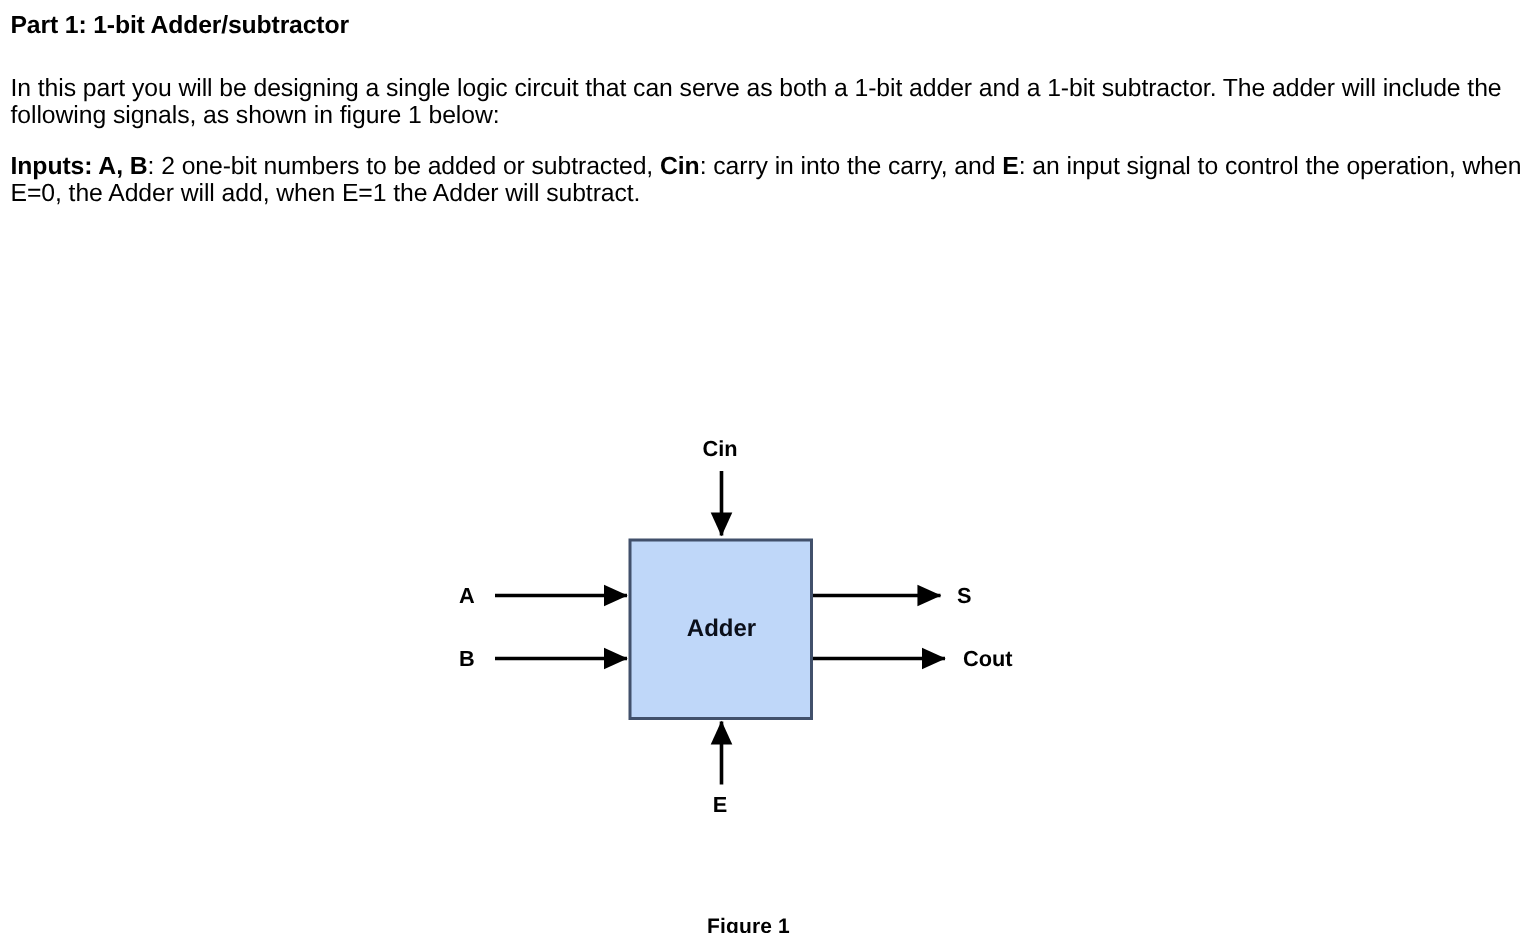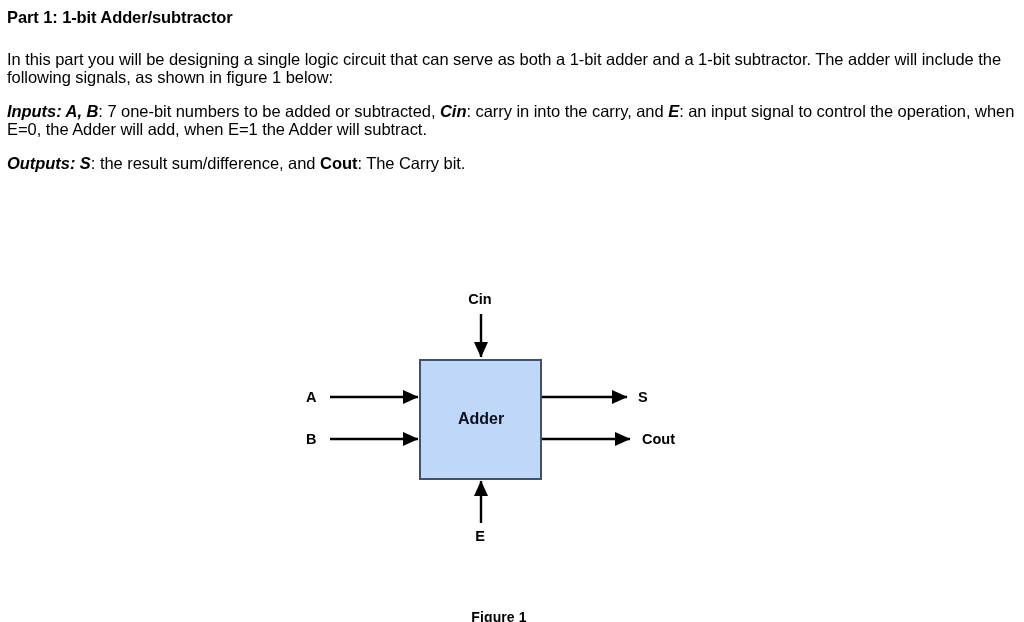--- a/index.html
+++ b/index.html
@@ -41,21 +41,21 @@
   }
 
   .para {
     font-size: 16.5px;
     line-height: 18px;
     margin: 0 0 16px 0;
     letter-spacing: -0.05px;
   }
   .para.tight { margin-bottom: 15px; }
 
-  .bi { font-weight: bold; font-style: italic; }
+  .bi { font-weight: bold; }
   .b  { font-weight: bold; }
 
   
   .figure {
     position: absolute;
     left: 0;
     top: 278px;
     width: 1024px;
     height: 330px;
   }
@@ -78,23 +78,22 @@
 <body>
 
 <div class="doc">
 
   <div class="text-block">
 
     <p class="heading">Part 1: 1-bit Adder/subtractor</p>
 
     <p class="para"><span>In this part you will be designing a single logic circuit that can serve as both a 1-bit adder and a 1-bit subtractor. The adder will include the following signals, as shown in figure 1 below:</span></p>
 
-    <p class="para"><span class="bi">Inputs: A, B</span><span>: 7 one-bit numbers to be added or subtracted, </span><span class="bi">Cin</span><span>: carry in into the carry, and </span><span class="bi">E</span><span>: an input signal to control the operation, when E=0, the Adder will add, when E=1 the Adder will subtract.</span></p>
+    <p class="para"><span class="bi">Inputs: A, B</span><span>: 2 one-bit numbers to be added or subtracted, </span><span class="bi">Cin</span><span>: carry in into the carry, and </span><span class="bi">E</span><span>: an input signal to control the operation, when E=0, the Adder will add, when E=1 the Adder will subtract.</span></p>
 
-    <p class="para tight"><span class="bi">Outputs: S</span><span>: the result sum/difference, and </span><span class="b">Cout</span><span>: The Carry bit.</span></p>
 
   </div>
 
   <div class="figure">
 
     <svg class="fig-svg" width="1024" height="300" viewBox="0 0 1024 300">
 
       <defs>
         <marker id="arrowhead" markerWidth="7" markerHeight="7" refX="6.4" refY="3.1" orient="auto" markerUnits="strokeWidth">
           <path d="M0,0.1 L6.6,3.1 L0,6.1 z" fill="#000000"></path>

